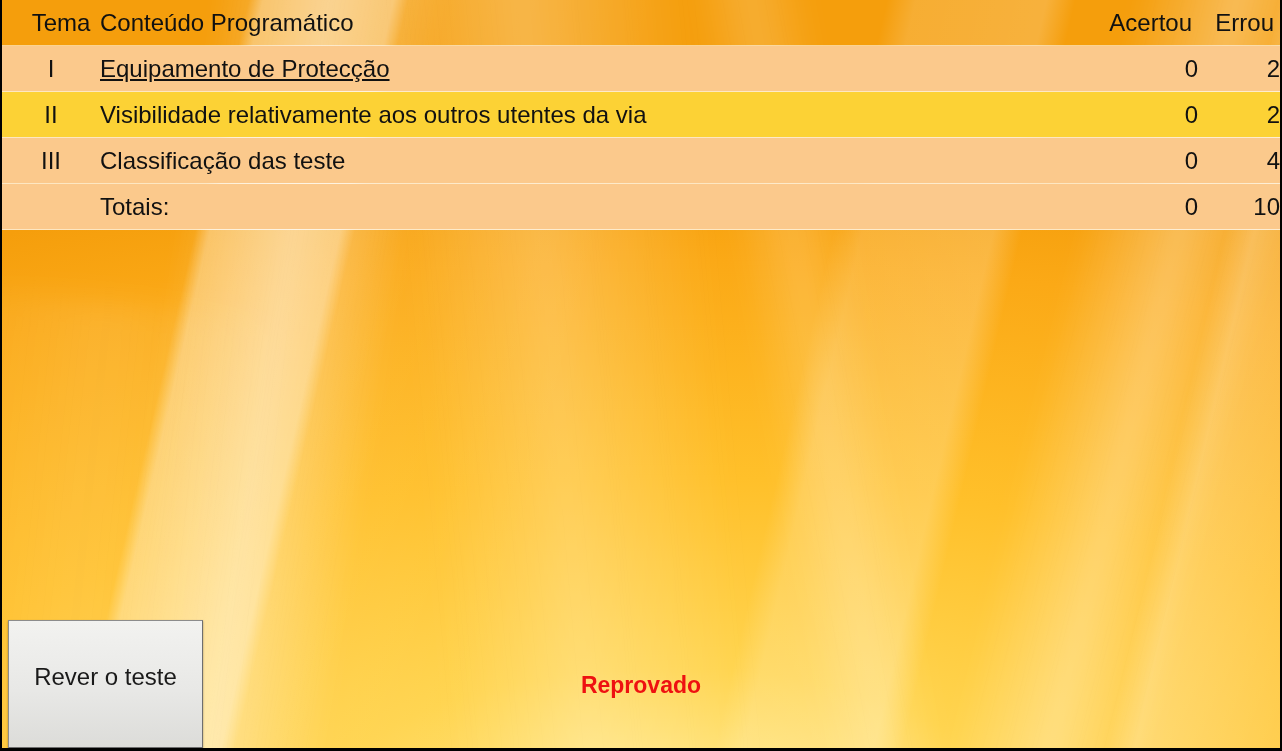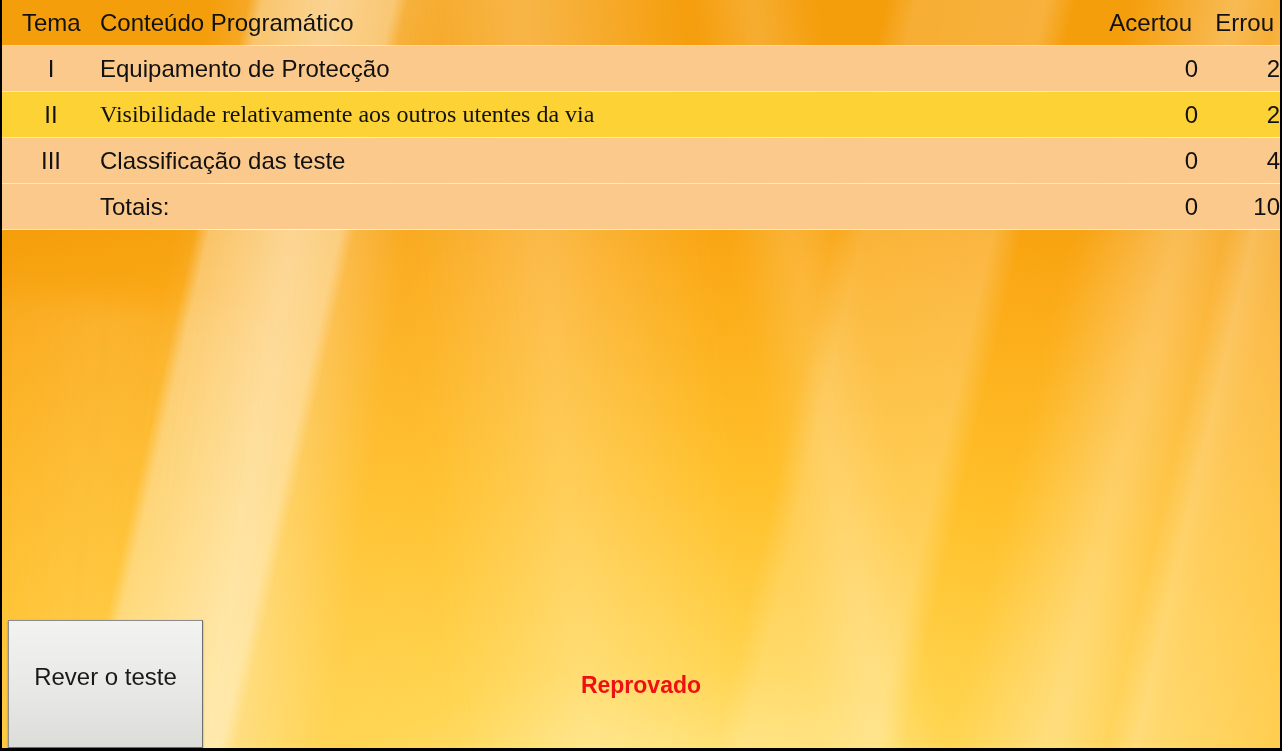--- a/index.html
+++ b/index.html
@@ -120,21 +120,21 @@
   }
   .head-row th {
     background: rgba(255,255,255,0.0);
     border-bottom: 1px solid rgba(255,255,255,0.55);
   }
   .col-tema   { width: 98px; }
   .col-cont   { width: auto; }
   .col-acert  { width: 110px; }
   .col-errou  { width: 82px; }
 
-  .head-row .h-tema   { text-align: left;  padding-left: 20px; }
+  .head-row .h-tema   { text-align: center;  padding-left: 20px; }
   .head-row .h-cont   { text-align: left; }
   .head-row .h-acert  { text-align: right; padding-right: 6px; }
   .head-row .h-errou  { text-align: right; padding-right: 6px; }
 
   .data-row td { border-bottom: 1px solid rgba(255,255,255,0.75); }
   .row-odd  td { background: #FBC98C; }
   .row-even td { background: #FCD235; }
 
   .c-tema  { text-align: center; }
   .c-cont  { text-align: left; padding-left: 10px; }
@@ -198,27 +198,27 @@
       <tr class="head-row">
         <th class="h-tema">Tema</th>
         <th class="h-cont">Conteúdo Programático</th>
         <th class="h-acert">Acertou</th>
         <th class="h-errou">Errou</th>
       </tr>
     </thead>
     <tbody>
       <tr class="data-row row-odd">
         <td class="c-tema" style="background: rgb(251, 201, 140);">I</td>
-        <td class="c-cont" style="background: rgb(251, 201, 140);">Equipamento de Protecção</td>
+        <td class="c-cont" style="background: rgb(251, 201, 140); text-decoration: underline;">Equipamento de Protecção</td>
         <td class="c-acert" style="background: rgb(251, 201, 140);">0</td>
         <td class="c-errou" style="background: rgb(251, 201, 140);">2</td>
       </tr>
       <tr class="data-row row-even">
         <td class="c-tema" style="background: rgb(252, 210, 53); margin-top: 46px;">II</td>
-        <td class="c-cont" style="background: rgb(252, 210, 53); font-family: Liberation Serif, serif;">Visibilidade relativamente aos outros utentes da via</td>
+        <td class="c-cont" style="background: rgb(252, 210, 53);">Visibilidade relativamente aos outros utentes da via</td>
         <td class="c-acert" style="background: rgb(252, 210, 53);">0</td>
         <td class="c-errou" style="background: rgb(252, 210, 53);">2</td>
       </tr>
       <tr class="data-row row-odd">
         <td class="c-tema" style="background: rgb(251, 201, 140);">III</td>
         <td class="c-cont" style="background: rgb(251, 201, 140);">Classificação das teste</td>
         <td class="c-acert" style="background: rgb(251, 201, 140);">0</td>
         <td class="c-errou" style="background: rgb(251, 201, 140);">4</td>
       </tr>
       <tr class="data-row row-odd">

